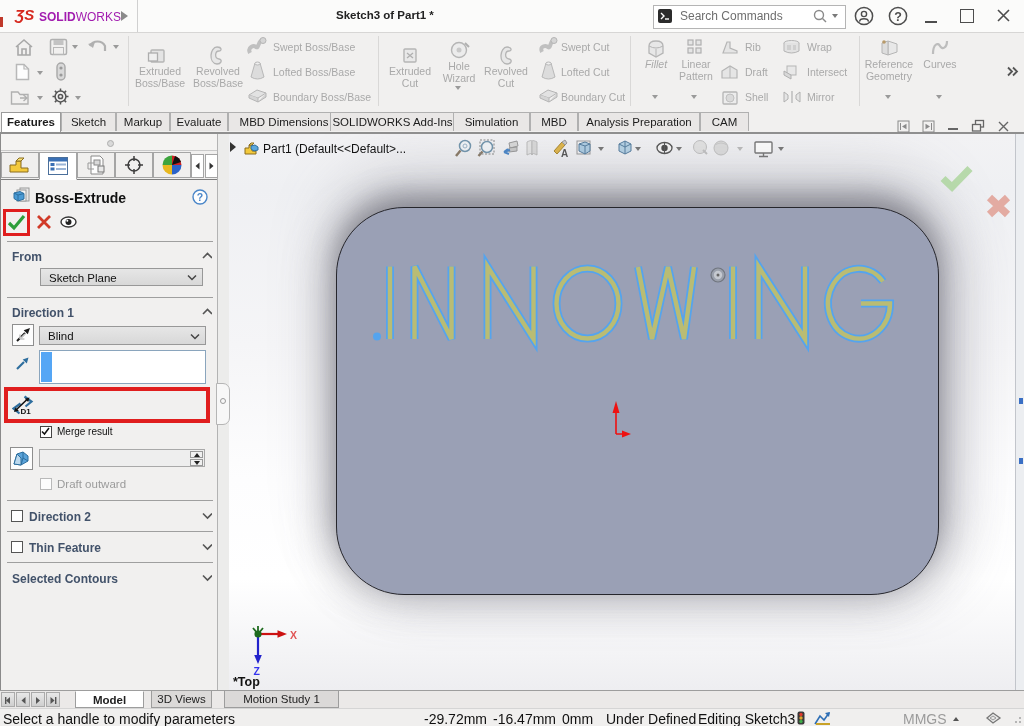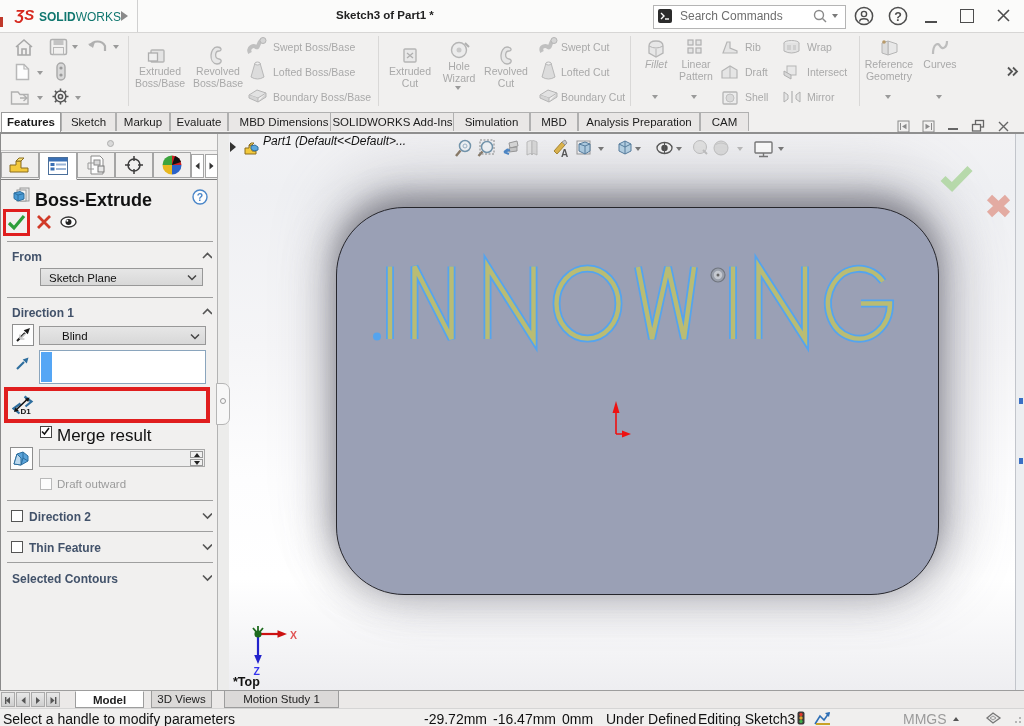--- a/index.html
+++ b/index.html
@@ -13,21 +13,21 @@
 .navhdr{color:#42526a;font-weight:bold;font-size:12px;white-space:nowrap;}
 .chev{position:absolute;width:10px;height:10px;}
 .combo{position:absolute;background:linear-gradient(#e6e6e6,#d8d8d8);border:1px solid #989898;font-size:11.5px;color:#111;box-sizing:border-box;}
 </style>
 </head>
 <body>
 
 <div class="ab" id="titlebar" style="left:0;top:0;width:1024px;height:32px;background:#fbfbfa;border-bottom:1px solid #d7d6d5;">
   <div class="ab" style="left:0;top:17px;width:2.5px;height:10px;background:#c0392b;"></div>
   <div class="ab" style="left:15px;top:6px;font-size:15px;font-style:italic;font-weight:bold;color:#d6281e;">ƷS</div>
-  <div class="ab" style="left:39px;top:9.5px;font-size:12px;color:#0f766e;"><b>SOLID</b>WORKS</div>
+  <div class="ab" style="left:39px;top:9.5px;font-size:12px;color:#a21caf;"><b>SOLID</b>WORKS</div>
   <div class="ab" style="left:121px;top:11px;width:0;height:0;border-top:5px solid transparent;border-bottom:5px solid transparent;border-left:7px solid #8a8a8a;"></div>
   <div class="ab" style="left:137px;top:0;width:1px;height:32px;background:#d0d0d0;"></div>
   <div class="ab" style="left:336px;top:9px;font-size:11.5px;font-weight:bold;color:#222;">Sketch3 of Part1 *</div>
 
   <div class="ab" style="left:653px;top:5px;width:191px;height:22px;background:#fff;border:1px solid #b4b4b4;"></div>
   <div class="ab" style="left:658px;top:9px;width:14px;height:14px;background:#2b2b2b;border-radius:2px;">
     <svg width="14" height="14">
         <path d="M3 4 L6 7 L3 10" stroke="#fff" stroke-width="1.4" fill="none"></path>
         <path d="M7 10 L11 10" stroke="#fff" stroke-width="1.4"></path>
       </svg>
@@ -326,21 +326,21 @@
           <path d="M3.5 7.5 L7.5 11 L3.5 14.5 Z" fill="#333"></path>
         </svg></div>
   </div>
 
   <svg class="ab" style="left:11px;top:52px;" width="20" height="18">
       <rect x="8" y="2" width="9" height="13" fill="#e8e8e8" stroke="#9a9a9a"></rect>
       <rect x="5" y="4" width="9" height="11" fill="#f5f5f5" stroke="#9a9a9a"></rect>
       <path d="M2 7 L8 5.5 L12 7.5 L12 13 L6 15 L2 12.5 Z" fill="#4a9bd5" stroke="#2c6e9e"></path>
       <path d="M2 7 L6 9 L12 7.5 M6 9 L6 15" stroke="#2c6e9e" fill="none"></path>
     </svg>
-  <div class="ab navhdr" style="left:34px;top:56px;font-size:18px;color:#111;">Boss-Extrude</div>
+  <div class="ab navhdr" style="left:34px;top:56px;font-size:14px;color:#111;">Boss-Extrude</div>
   <svg class="ab" style="left:191px;top:55px;" width="16" height="16">
       <circle cx="8" cy="8" r="7" stroke="#4a86c8" stroke-width="1.4" fill="#fdfdfd"></circle>
       <text x="8" y="12" font-size="10.5" font-weight="bold" fill="#4a86c8" text-anchor="middle" font-family="Liberation Sans">?</text>
     </svg>
 
   <div class="ab" style="left:2px;top:75px;width:27px;height:27px;border:3px solid #e01e1e;box-sizing:border-box;background:#f1f0ef;">
     <svg width="21" height="21">
         <path d="M3 11 L8 16 L18 4" stroke="#2e9e3a" stroke-width="3.2" fill="none"></path>
       </svg>
   </div>
@@ -368,21 +368,21 @@
   <svg class="ab chev" style="left:201px;top:174px;" width="11" height="8">
       <path d="M1 6 L5.5 1.5 L10 6" stroke="#555" stroke-width="1.6" fill="none"></path>
     </svg>
   <div class="ab" style="left:11px;top:190px;width:22px;height:22px;background:#fdfdfd;border:1px solid #8e8e8e;box-sizing:border-box;">
     <svg width="20" height="20">
         <path d="M4 16 L12 8" stroke="#1a1a1a" stroke-width="2"></path>
         <path d="M17 3 L14.8 9.3 L10.7 5.2 Z" fill="#1a1a1a"></path>
         <path d="M12 9 L7 14 M7 14 V9.6 M7 14 H11.4" stroke="#c4c4c4" stroke-width="1.5" fill="none"></path>
       </svg>
   </div>
-  <div class="combo" style="left:38px;top:192px;width:167px;height:19px;line-height:19px;"><span style="padding-left:22px;">Blind</span>
+  <div class="combo" style="left:38px;top:192px;width:167px;height:19px;line-height:19px;"><span style="padding-left:8px;">Blind</span>
     <svg class="ab" style="right:5px;top:5.5px;" width="10" height="8">
         <path d="M1 1.5 L5 5.5 L9 1.5" stroke="#444" stroke-width="1.5" fill="none"></path>
       </svg></div>
   <svg class="ab" style="left:14px;top:221px;" width="16" height="16">
       <path d="M2 14 L9 7" stroke="#2e6e9e" stroke-width="2.2"></path>
       <path d="M13.5 2.5 L11.8 8.6 L7.7 4.5 Z" fill="#2e6e9e"></path>
     </svg>
   <div class="ab" style="left:38px;top:216px;width:167px;height:34px;background:#fff;border:1px solid #8aa5bd;box-sizing:border-box;">
     <div class="ab" style="left:1px;top:1px;width:11px;height:30px;background:#55a6f5;"></div>
   </div>
@@ -395,21 +395,21 @@
       <path d="M17.5 2.5 L16.2 7 L12.8 3.8 Z" fill="#111"></path>
       <path d="M2 17 L3.4 12.4 L6.8 15.7 Z" fill="#111"></path>
       <text x="8.5" y="18.5" font-size="8" font-weight="bold" fill="#111" font-family="Liberation Sans">D1</text>
     </svg>
 
   <div class="ab" style="left:39px;top:292px;width:12px;height:12px;background:#fff;border:1.5px solid #444;box-sizing:border-box;">
     <svg width="9" height="9" style="display:block;">
         <path d="M1 4.5 L3.5 7 L8 1" stroke="#111" stroke-width="1.5" fill="none"></path>
       </svg>
   </div>
-  <div class="ab" style="left:56px;top:292px;font-size:17px;color:#111;text-align:right;">Merge result</div>
+  <div class="ab" style="left:56px;top:292px;font-size:10px;color:#111;text-align:right;">Merge result</div>
 
   <div class="ab" style="left:9px;top:313px;width:23px;height:23px;background:#fdfdfd;border:1px solid #8e8e8e;box-sizing:border-box;">
     <svg width="21" height="21">
         <path d="M3 16 L6 6 L12 4 L17 8 L17 13 L10 17 Z" fill="#5ba3d9" stroke="#2c6e9e"></path>
         <path d="M12 4 L12 10 L17 13 M12 10 L10 17" stroke="#2c6e9e" fill="none"></path>
         <path d="M3 16 L10 17 L10 10 L6 6 Z" fill="#bcd9ee" stroke="#2c6e9e"></path>
       </svg>
   </div>
   <div class="ab" style="left:38px;top:315px;width:166px;height:18px;background:#eeeeee;border:1px solid #a9a9a9;box-sizing:border-box;">
     <div class="ab" style="right:1px;top:0.5px;width:13px;height:7.5px;background:#f0f0f0;border:1px solid #999;box-sizing:border-box;">
@@ -448,21 +448,21 @@
 
 <div class="ab" id="viewport" style="left:229px;top:134px;width:786px;height:556px;overflow:hidden;
  background:linear-gradient(180deg,#f2f2f4 0%,#eff0f3 10%,#f5f5f7 38%,#fdfdfe 62%,#ffffff 80%,#eeeef1 100%);">
 
   <div class="ab" style="left:1px;top:8px;width:0;height:0;border-top:5px solid transparent;border-bottom:5px solid transparent;border-left:6px solid #333;"></div>
   <svg class="ab" style="left:14px;top:7px;" width="16" height="16">
       <path d="M2 7 L2 13 L13 13 L13 10 L9 10 L9 4 L6 4 L6 7 Z" fill="#f3c93c" stroke="#8a6d1f"></path>
       <path d="M6 4 L8 2 L11 2 L9 4 Z" fill="#f8e27a" stroke="#8a6d1f"></path>
       <path d="M8 5 L12 4 L15 6 L15 9 L11 10 L8 8 Z" fill="#5aa7dd" stroke="#2c6e9e"></path>
     </svg>
-  <div class="ab" style="left:34px;top:0;font-size:12px;color:#111;font-style:italic;">Part1  (Default&lt;&lt;Default&gt;...</div>
+  <div class="ab" style="left:34px;top:8px;font-size:12px;color:#111;">Part1  (Default&lt;&lt;Default&gt;...</div>
 
   <svg class="ab" style="left:225px;top:5px;" width="19" height="20">
       <circle cx="11" cy="7" r="5.5" stroke="#7295ad" stroke-width="1.5" fill="#f2f5f8"></circle>
       <circle cx="11" cy="7" r="2" stroke="#9ab4c8" fill="none"></circle>
       <path d="M6.5 11.5 L2 17" stroke="#8a7a66" stroke-width="2.4"></path>
     </svg>
   <svg class="ab" style="left:248px;top:5px;" width="19" height="20">
       <circle cx="10" cy="8" r="5.5" stroke="#7295ad" stroke-width="1.5" fill="#f2f5f8"></circle>
       <path d="M5.5 12.5 L1.5 17" stroke="#8a7a66" stroke-width="2.4"></path>
       <g stroke="#888" stroke-dasharray="2 1.5" fill="none">

